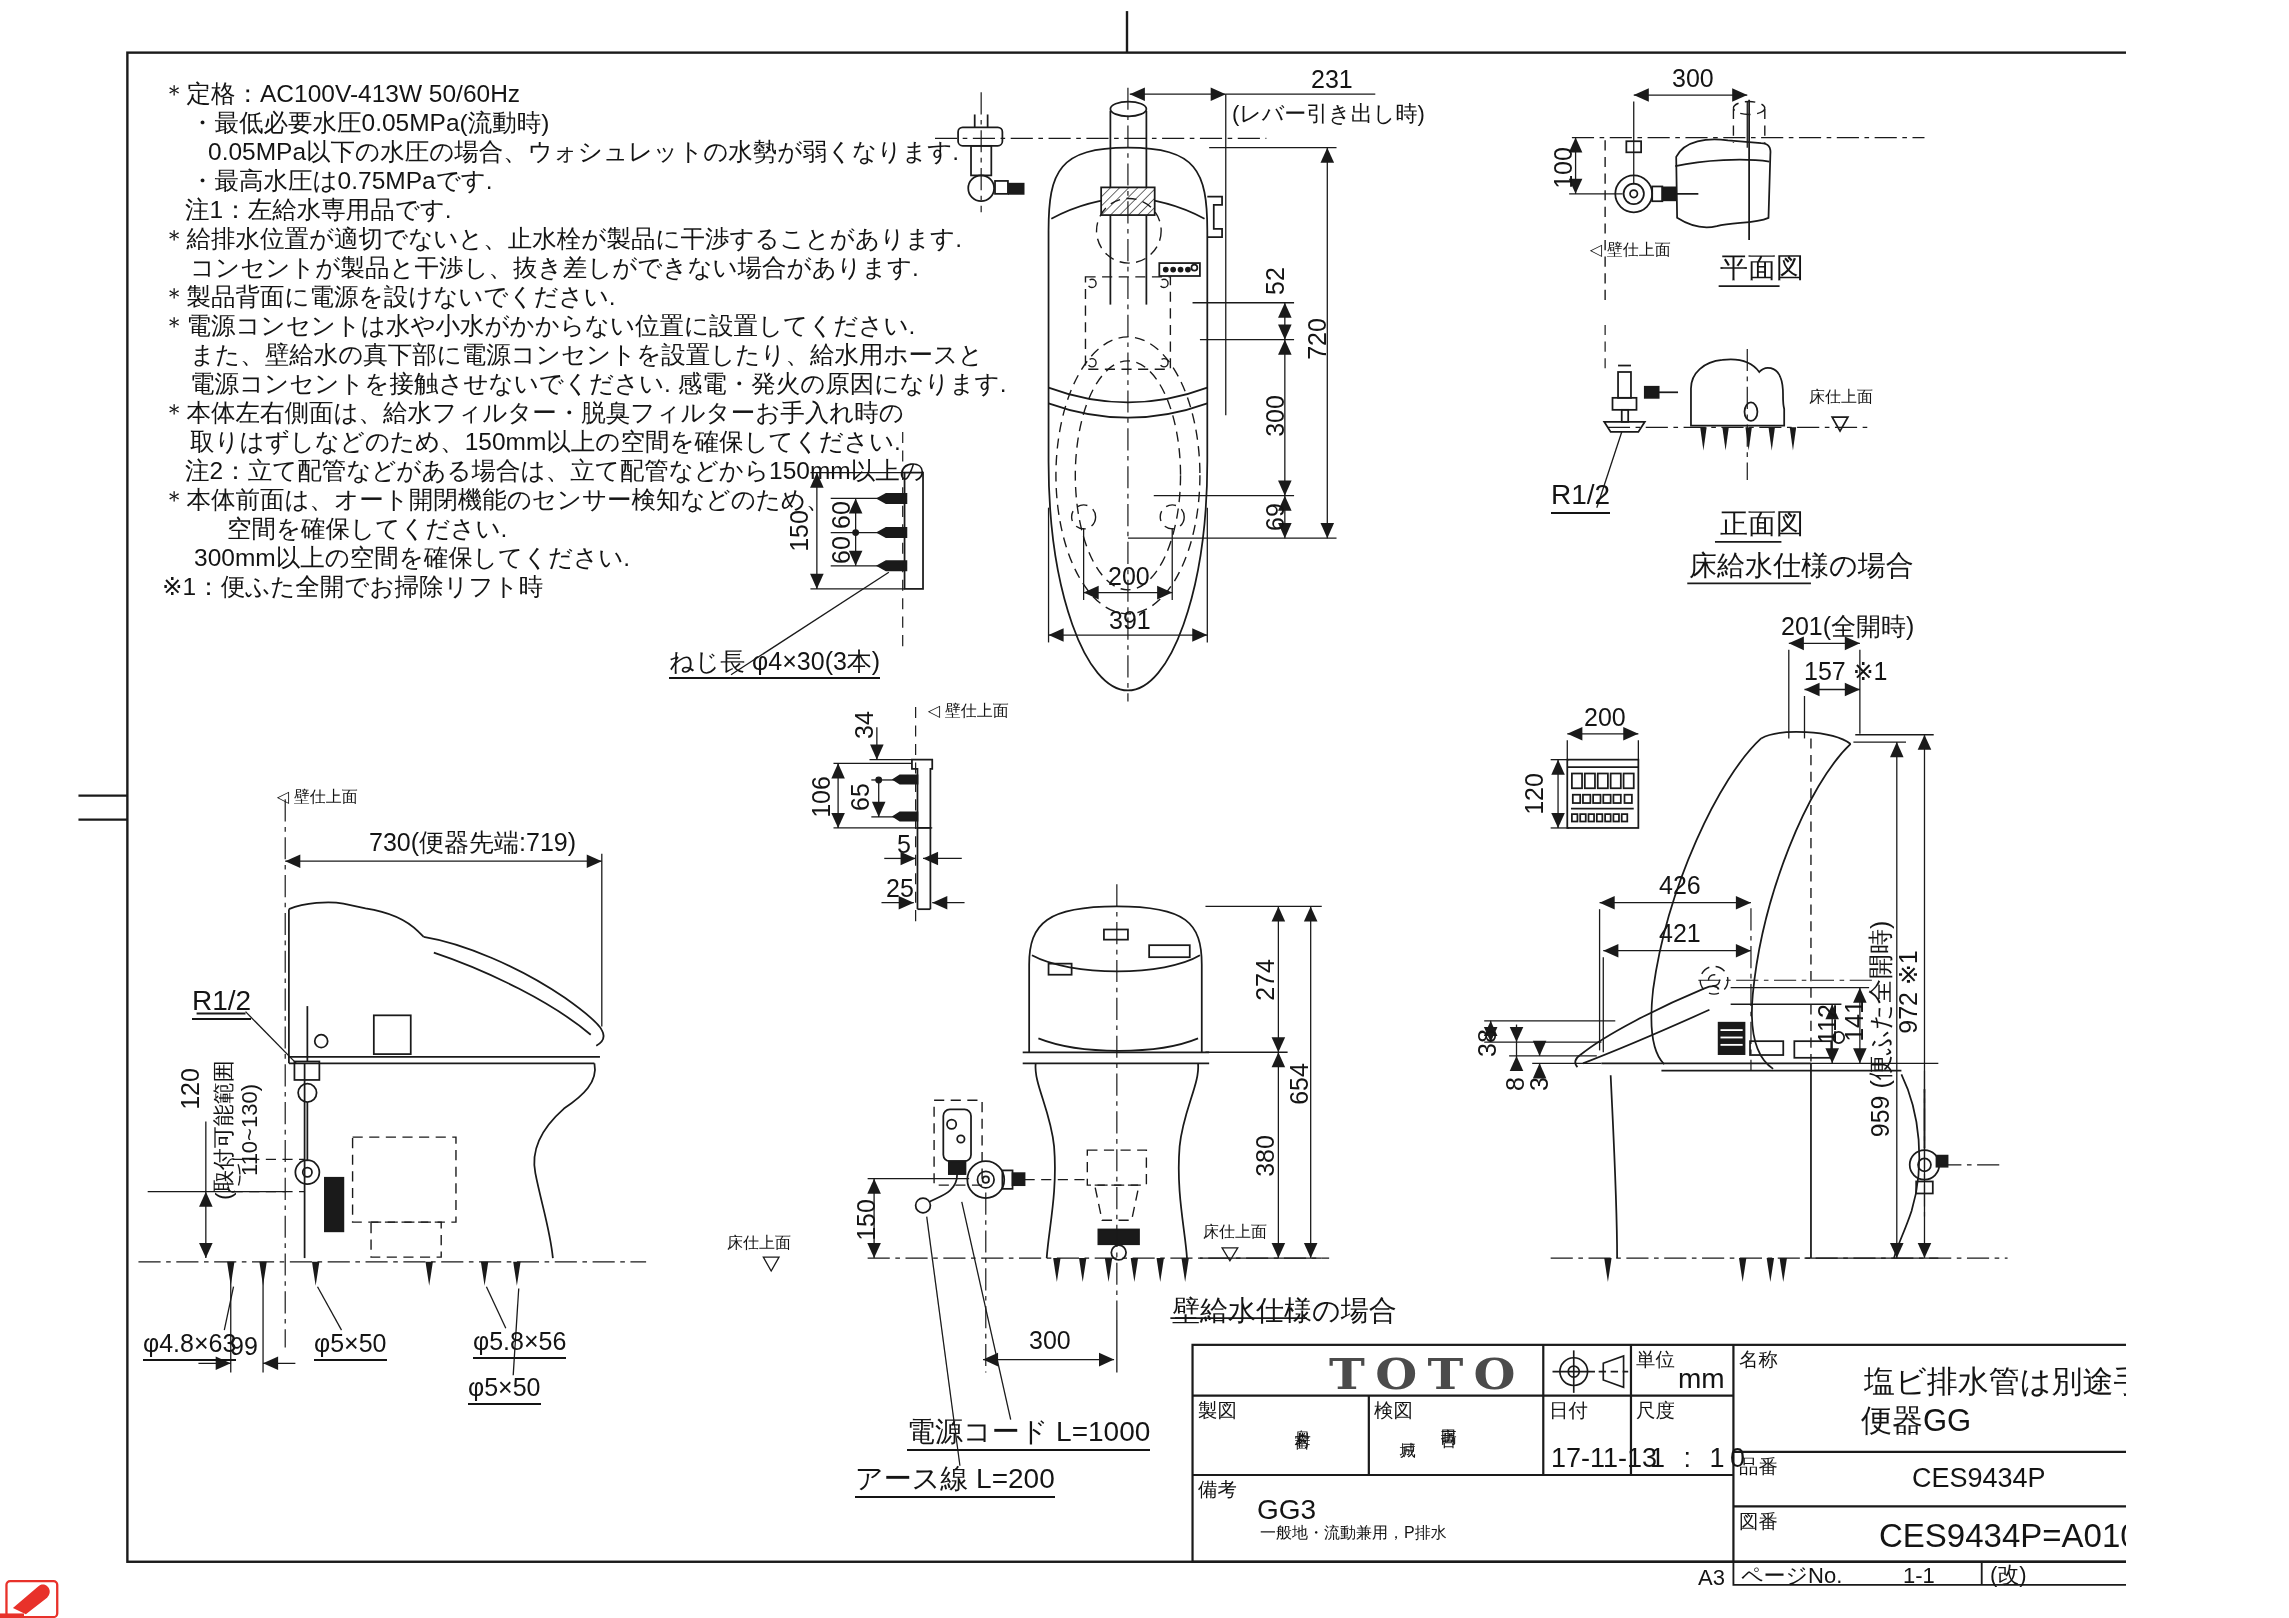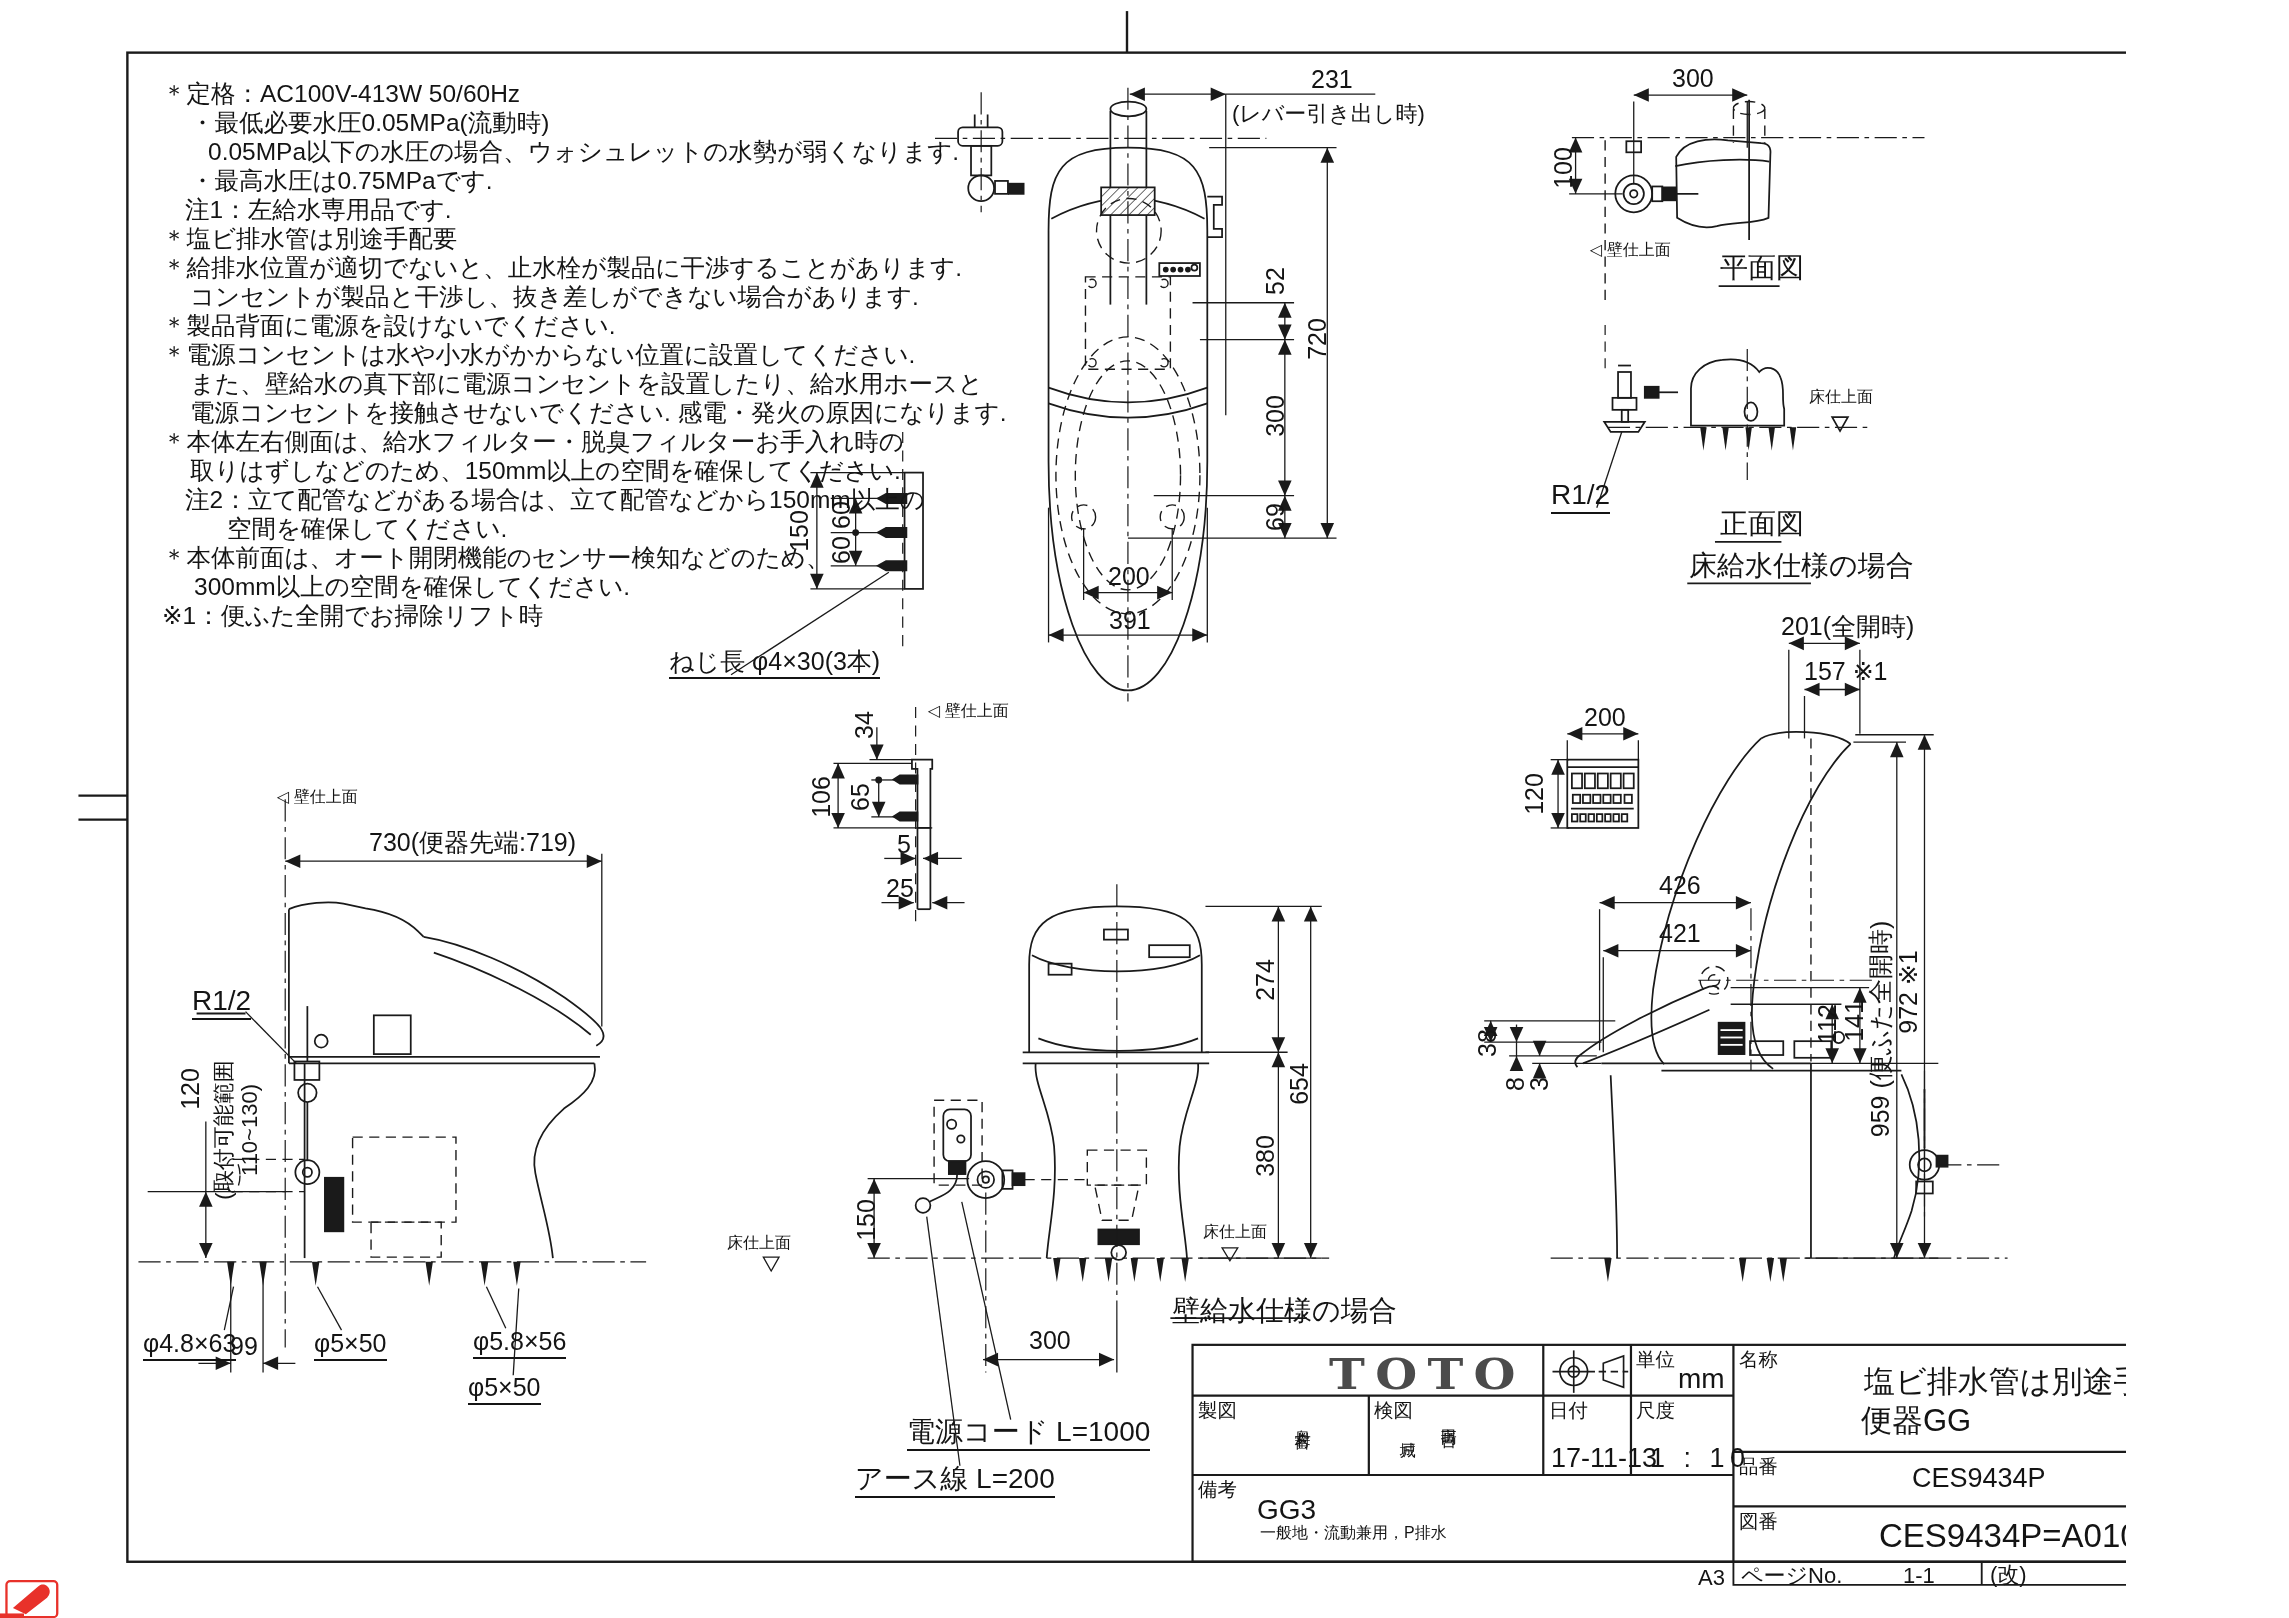--- a/index.html
+++ b/index.html
@@ -465,32 +465,31 @@
     <line x1="1732" y1="1486" x2="1764" y2="1486" stroke-dasharray="8 5"></line>
   </g>
 </svg>
 
 <div class="lbl" style="left:162px; top:81px;">
   <div class="note-line in0">＊定格：AC100V-413W 50/60Hz</div>
   <div class="note-line in1">・最低必要水圧0.05MPa(流動時)</div>
   <div class="note-line in2">0.05MPa以下の水圧の場合、ウォシュレットの水勢が弱くなります.</div>
   <div class="note-line in1">・最高水圧は0.75MPaです.</div>
   <div class="note-line in3">注1：左給水専用品です.</div>
-  <div class="note-line in0">＊塩ビ排水管は別途手配要</div>
   <div class="note-line in0">＊給排水位置が適切でないと、止水栓が製品に干渉することがあります.</div>
   <div class="note-line in1">コンセントが製品と干渉し、抜き差しができない場合があります.</div>
   <div class="note-line in0">＊製品背面に電源を設けないでください.</div>
   <div class="note-line in0">＊電源コンセントは水や小水がかからない位置に設置してください.</div>
   <div class="note-line in1">また、壁給水の真下部に電源コンセントを設置したり、給水用ホースと</div>
   <div class="note-line in1">電源コンセントを接触させないでください. 感電・発火の原因になります.</div>
   <div class="note-line in0">＊本体左右側面は、給水フィルター・脱臭フィルターお手入れ時の</div>
   <div class="note-line in1">取りはずしなどのため、150mm以上の空間を確保してください.</div>
   <div class="note-line in3">注2：立て配管などがある場合は、立て配管などから150mm以上の</div>
+  <div class="note-line in0">＊本体前面は、オート開閉機能のセンサー検知などのため、</div>
   <div class="note-line in4">空間を確保してください.</div>
-  <div class="note-line in0">＊本体前面は、オート開閉機能のセンサー検知などのため、</div>
   <div class="note-line in5">300mm以上の空間を確保してください.</div>
   <div class="note-line in0">※1：便ふた全開でお掃除リフト時</div>
 </div>
 
 <div class="lbl" style="left:1311px; top:66px;">231</div>
 <div class="lbl s24" style="left:1232px; top:102px;">(レバー引き出し時)</div>
 <div class="lbl v" style="left:1275px; top:281px;">52</div>
 <div class="lbl v" style="left:1317px; top:339px;">720</div>
 <div class="lbl v" style="left:1275px; top:416px;">300</div>
 <div class="lbl v" style="left:1275px; top:517px;">69</div>

